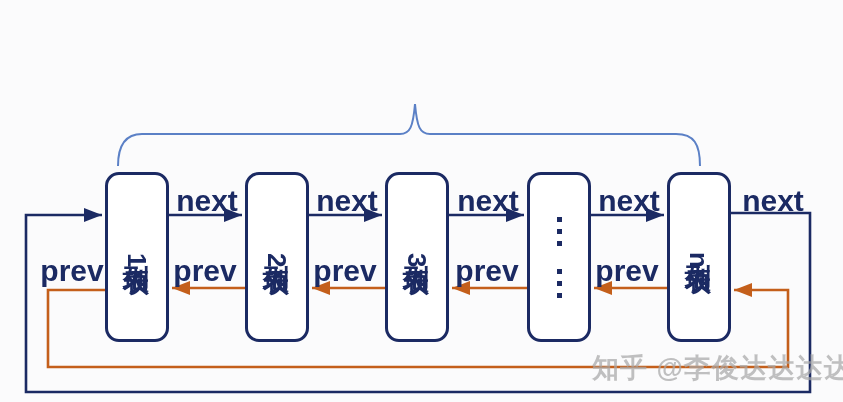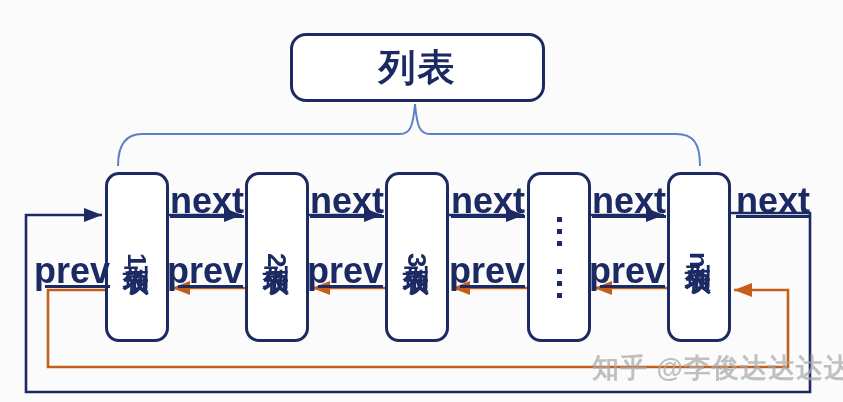--- a/index.html
+++ b/index.html
@@ -26,23 +26,22 @@
   .item-label{
     writing-mode:vertical-rl;text-orientation:mixed;
     font-size:26px;font-weight:600;letter-spacing:3px;
     color:var(--node-border,#1b2a63);
   }
   .dots-col{display:flex;flex-direction:column;align-items:center;gap:7px;}
   .dot{width:5px;height:5px;background:var(--node-border,#1b2a63);}
   .dot.gap{margin-top:16px;}
   .edge-label{
     position:absolute;width:84px;text-align:center;
-    font-size:36px;line-height:30px;font-weight:600;
+    font-size:30px;line-height:30px;font-weight:600;
     color:var(--node-border,#1b2a63);
-    text-decoration:underline;
   }
   .watermark{
     position:absolute;left:592px;top:350px;
     font-size:27px;font-weight:600;letter-spacing:1px;
     color:var(--watermark,#a9a9a9);opacity:.72;white-space:nowrap;
   }
 </style>
 </head>
 <body>
 
@@ -71,23 +70,20 @@
 
     <g style="stroke:var(--prev-arrow,#c45f1b)" stroke-width="2.6" fill="none">
       <line x1="245" y1="288" x2="172" y2="288" marker-end="url(#mOrange)"></line>
       <line x1="385" y1="288" x2="312" y2="288" marker-end="url(#mOrange)"></line>
       <line x1="527" y1="288" x2="452" y2="288" marker-end="url(#mOrange)"></line>
       <line x1="667" y1="288" x2="594" y2="288" marker-end="url(#mOrange)"></line>
       <path d="M105,290 L48,290 L48,367 L788,367 L788,290 L734,290" marker-end="url(#mOrange)"></path>
     </g>
   </svg>
 
-  <div class="node root-node">
-    <span>列表</span>
-  </div>
 
   <div class="node item-node" style="left:105px">
     <span class="item-label">列表项1</span>
   </div>
   <div class="node item-node" style="left:245px">
     <span class="item-label">列表项2</span>
   </div>
   <div class="node item-node" style="left:385px">
     <span class="item-label">列表项3</span>
   </div>

